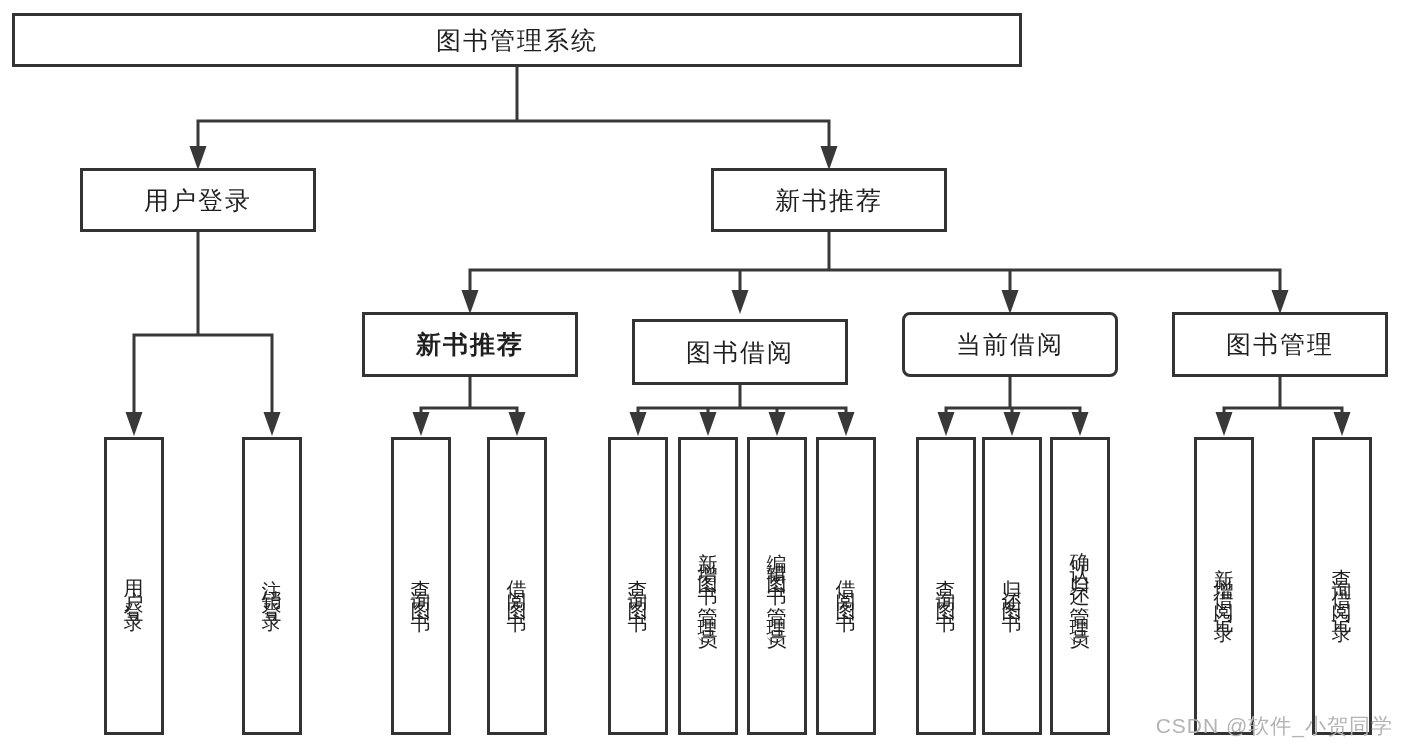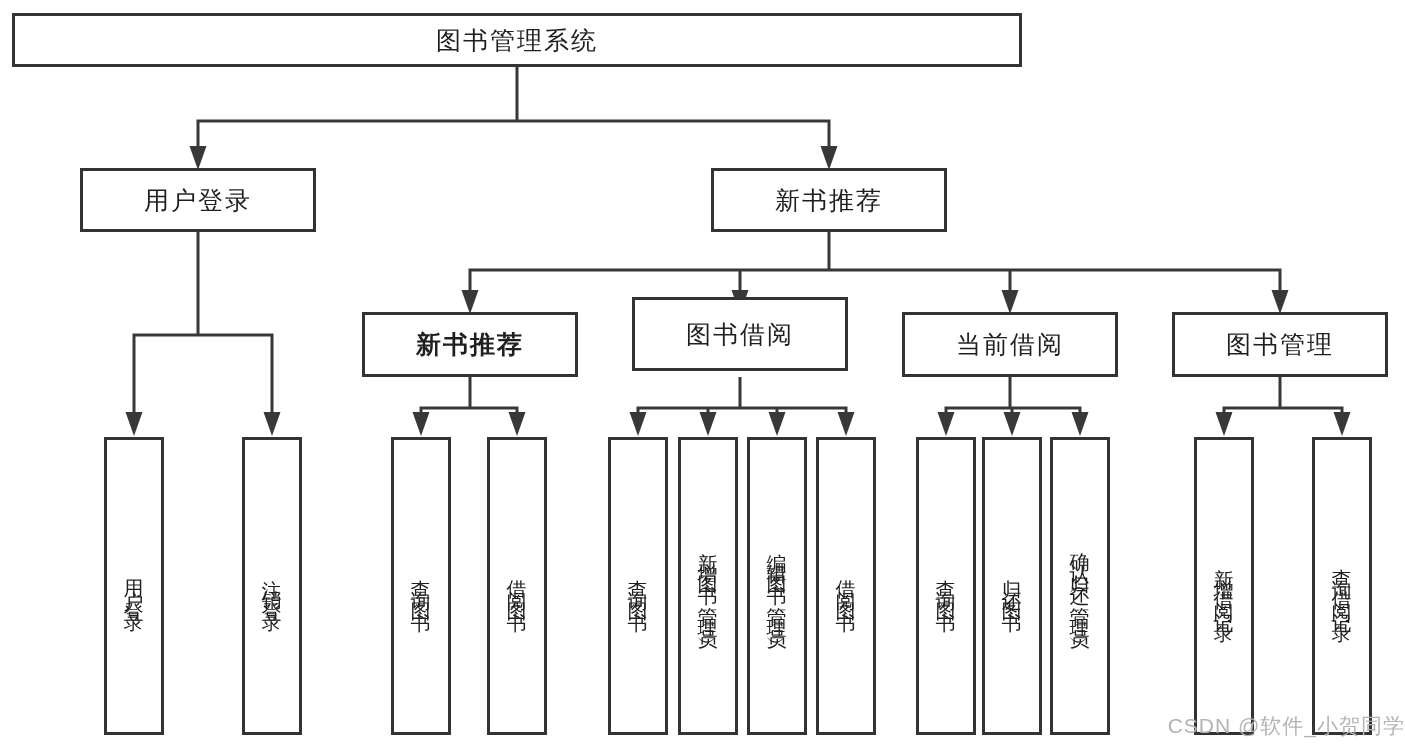--- a/index.html
+++ b/index.html
@@ -52,21 +52,21 @@
   .vbox span {
     writing-mode: vertical-rl;
     text-orientation: mixed;
     font-size: 20px;
     letter-spacing: 11px;
     line-height: 1;
     color: #1f1f1f;
   }
   .watermark {
     position: absolute;
-    right: 0;
+    right: 12px;
     top: 712px;
     font-size: 21px;
     letter-spacing: 1px;
     color: #b3b3b3;
     z-index: 3;
     white-space: nowrap;
   }
 </style>
 </head>
 <body>
@@ -108,22 +108,22 @@
     <polygon fill="#383838" points="1215.5,412 1232.5,412 1224,436"></polygon>
     <polygon fill="#383838" points="1333.5,412 1350.5,412 1342,436"></polygon>
   </svg>
 
   <div class="hbox" style="left:12px; top:13px; width:1010px; height:54px;">图书管理系统</div>
 
   <div class="hbox" style="left:80px; top:168px; width:236px; height:64px;">用户登录</div>
   <div class="hbox" style="left:711px; top:168px; width:236px; height:64px;">新书推荐</div>
 
   <div class="hbox" style="left:362px; top:312px; width:216px; height:65px;font-weight:bold;">新书推荐</div>
-  <div class="hbox" style="left:632px; top:297px; width:216px; height:74px;">图书借阅</div>
-  <div class="hbox" style="left:902px; top:312px; width:216px; height:65px;">当前借阅</div>
+  <div class="hbox" style="left:632px; top:319px; width:216px; height:66px;">图书借阅</div>
+  <div class="hbox" style="left:902px; top:312px; width:216px; height:65px;border-radius:8px;">当前借阅</div>
   <div class="hbox" style="left:1172px; top:312px; width:216px; height:65px;">图书管理</div>
 
   <div class="vbox" style="left:104px;">
     <span>用户登录</span>
   </div>
   <div class="vbox" style="left:242px;">
     <span>注销登录</span>
   </div>
 
   <div class="vbox" style="left:391px;">

